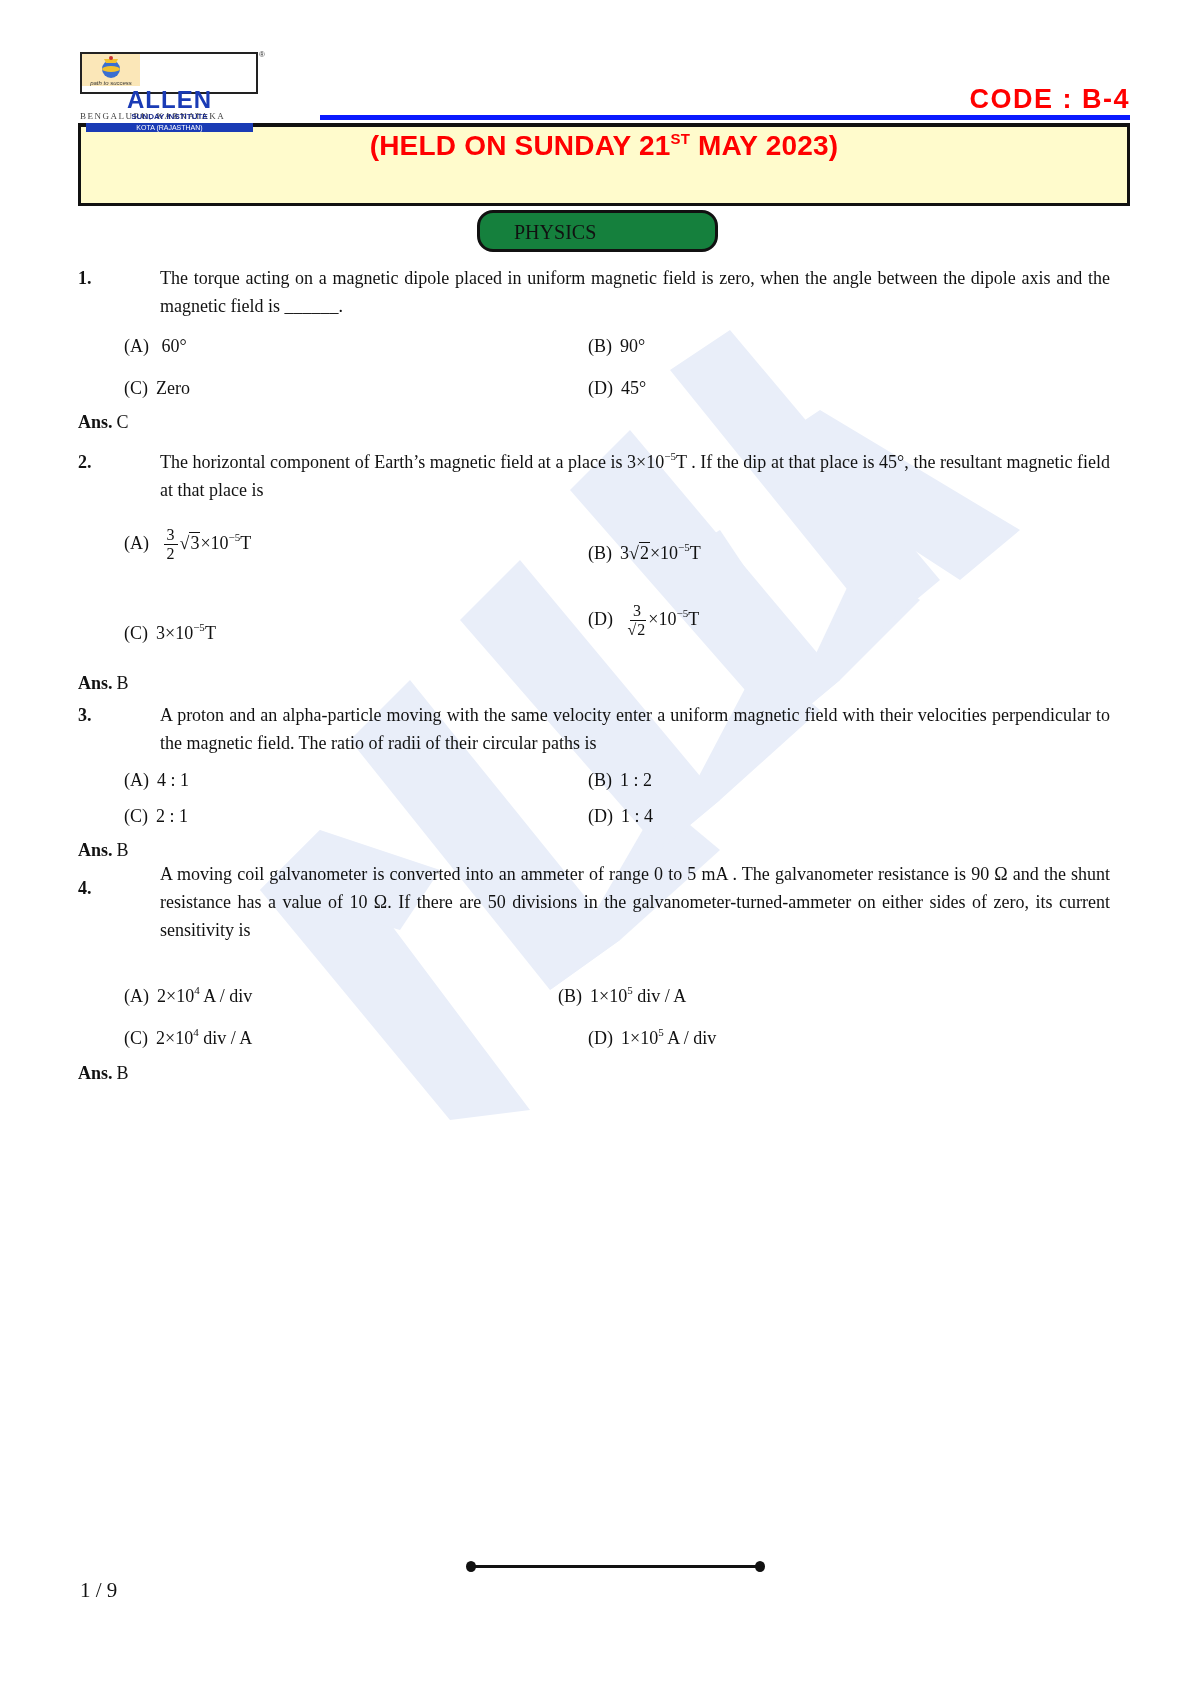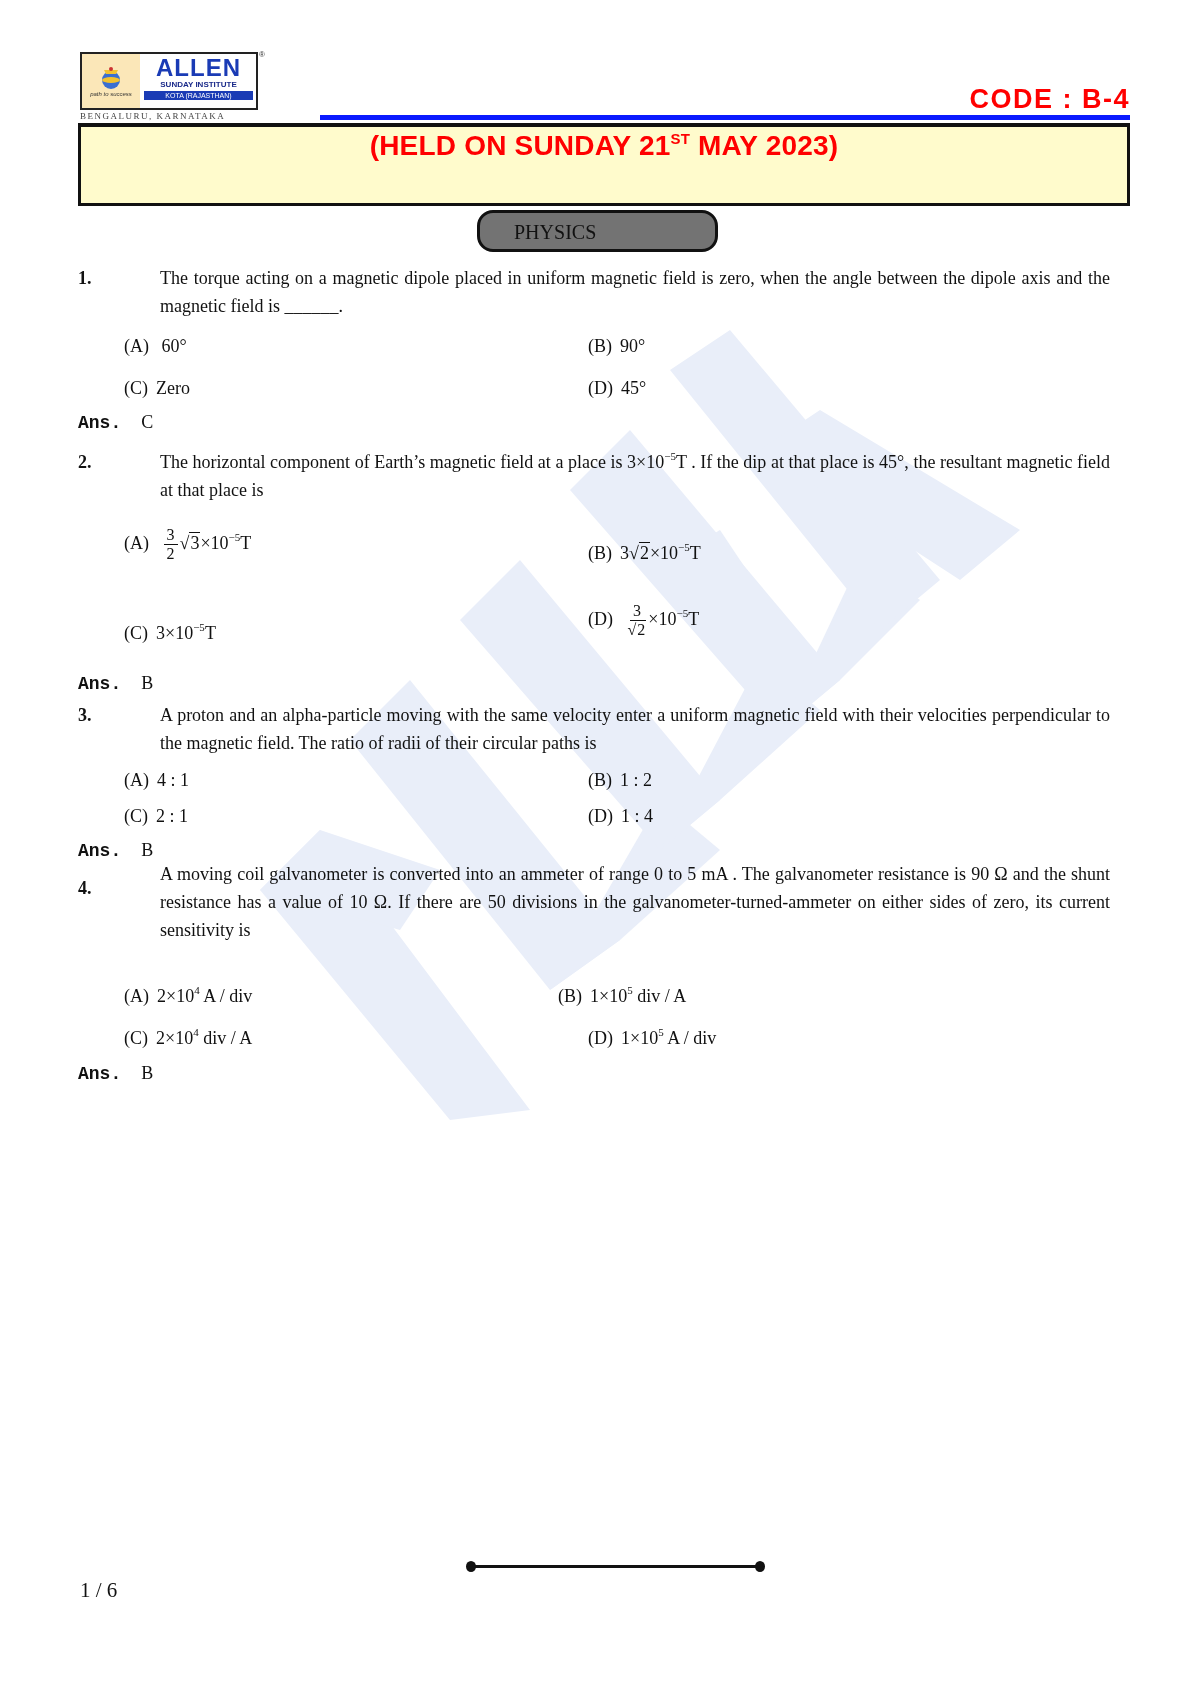--- a/index.html
+++ b/index.html
@@ -4,48 +4,48 @@
 <style>
   html, body { margin:0; padding:0; background:#fff; }
   body { width:1200px; height:1696px; position:relative; overflow:hidden;
          font-family:"Liberation Serif","DejaVu Serif",serif; color:#111; }
   .abs { position:absolute; }
 
   
   .watermark { position:absolute; left:200px; top:330px; width:820px; height:820px; pointer-events:none; z-index:0; }
 
   
-  .logo { left:80px; top:52px; width:178px; height:58px; border:2px solid #222; box-sizing:border-box; display:flex; background:#fff; z-index:2; }
+  .logo { left:80px; top:52px; width:178px; height:42px; border:2px solid #222; box-sizing:border-box; display:flex; background:#fff; z-index:2;flex-direction:column; }
   .logo-left { width:58px; background:#fbe7b8; display:flex; flex-direction:column; align-items:center; justify-content:center; }
   .logo-emblem { width:34px; height:26px; }
   .logo-tag { font-size:6px; font-style:italic; color:#333; font-family:"Liberation Sans",sans-serif; }
   .logo-right { flex:1; display:flex; flex-direction:column; align-items:stretch; padding:2px 3px 2px 4px; }
   .logo-brand { font-family:"Liberation Sans",sans-serif; font-weight:900; font-size:24px; color:#1a3bb5; letter-spacing:1px; line-height:24px; text-align:center; }
   .logo-sub { font-family:"Liberation Sans",sans-serif; font-weight:bold; font-size:8px; color:#1a2a8a; text-align:center; line-height:10px; }
   .logo-city { font-family:"Liberation Sans",sans-serif; font-size:7px; color:#fff; background:#1a3bb5; text-align:center; line-height:9px; margin-top:1px; }
   .logo-reg { left:259px; top:50px; font-size:8px; color:#333; font-family:"Liberation Sans",sans-serif; }
   .logo-loc { left:80px; top:111px; font-size:9px; letter-spacing:1.5px; color:#444; font-family:"Liberation Serif",serif; }
 
   .code { right:70px; top:84px; font-family:"Liberation Sans",sans-serif; font-weight:900; font-size:27px; color:#ff0000; letter-spacing:1.5px; }
   .blue-rule { left:320px; top:115px; width:810px; height:5px; background:#0a1aff; }
 
   .title-box { left:78px; top:123px; width:1052px; height:83px; box-sizing:border-box; border:3px solid #111; border-top-width:4px; background:#fffbcc; text-align:center; z-index:1; }
   .title-line { font-family:"Liberation Sans",sans-serif; font-weight:900; font-size:28px; color:#ff0000; line-height:37px; letter-spacing:0.2px; }
   .title-line sup { font-size:15px; vertical-align:11px; line-height:0; }
 
-  .subject-pill { left:477px; top:210px; width:241px; height:42px; box-sizing:border-box; border:3px solid #111; border-radius:16px; background:#737373; z-index:2; }
+  .subject-pill { left:477px; top:210px; width:241px; height:42px; box-sizing:border-box; border:3px solid #111; border-radius:16px; background:#15803d; z-index:2; }
   .subject-pill span { position:absolute; left:34px; top:8px; font-size:20px; font-family:"Liberation Serif",serif; color:#111; }
 
   .content { position:absolute; left:0; top:0; width:1200px; z-index:2; }
   .qnum { position:absolute; left:78px; font-weight:bold; font-size:18px; }
   .qtext { position:absolute; left:124px; width:950px; font-size:18px; line-height:28px; text-align:justify;margin-left:36px; }
   .opt { position:absolute; font-size:18px; white-space:nowrap; }
   .opt .lbl { margin-right:8px; }
   .ansrow { position:absolute; left:78px; font-size:18px; }
-  .ansrow b { margin-right:20px;font-family:Liberation Mono, monospace; }
+  .ansrow b { margin-right:4px; }
   sup.s { font-size:11px; vertical-align:8px; line-height:0; }
   .frac { display:inline-flex; flex-direction:column; align-items:center; vertical-align:middle; font-size:16px; line-height:18px; margin:0 2px; }
   .frac .num { border-bottom:1.5px solid #111; padding:0 3px; }
   .sqrt { display:inline-block; }
   .sqrt .rad { border-top:1.5px solid #111; padding:0 1px; }
 
   .footer-line { left:470px; top:1565px; width:290px; height:3px; background:#111; }
   .footer-dot { top:1561px; width:10px; height:11px; border-radius:50%; background:#111; }
   .page-num { left:80px; top:1578px; font-size:21px; font-family:"Liberation Serif",serif; }
 </style>
@@ -151,13 +151,13 @@
   <div class="opt" style="left:124px;top:986px"><span class="lbl">(A)</span><span>2×10</span><sup class="s">4</sup><span> A / div</span></div>
   <div class="opt" style="left:558px;top:986px"><span class="lbl">(B)</span><span>1×10</span><sup class="s">5</sup><span> div / A</span></div>
   <div class="opt" style="left:124px;top:1028px"><span class="lbl">(C)</span><span>2×10</span><sup class="s">4</sup><span> div / A</span></div>
   <div class="opt" style="left:588px;top:1028px"><span class="lbl">(D)</span><span>1×10</span><sup class="s">5</sup><span> A / div</span></div>
   <div class="ansrow" style="top:1063px"><b>Ans.</b><span>B</span></div>
 </div>
 
 <div class="abs footer-line"></div>
 <div class="abs footer-dot" style="left:466px"></div>
 <div class="abs footer-dot" style="left:755px"></div>
-<span class="abs page-num">1 / 6</span>
+<span class="abs page-num">1 / 9</span>
 
 </body></html>

